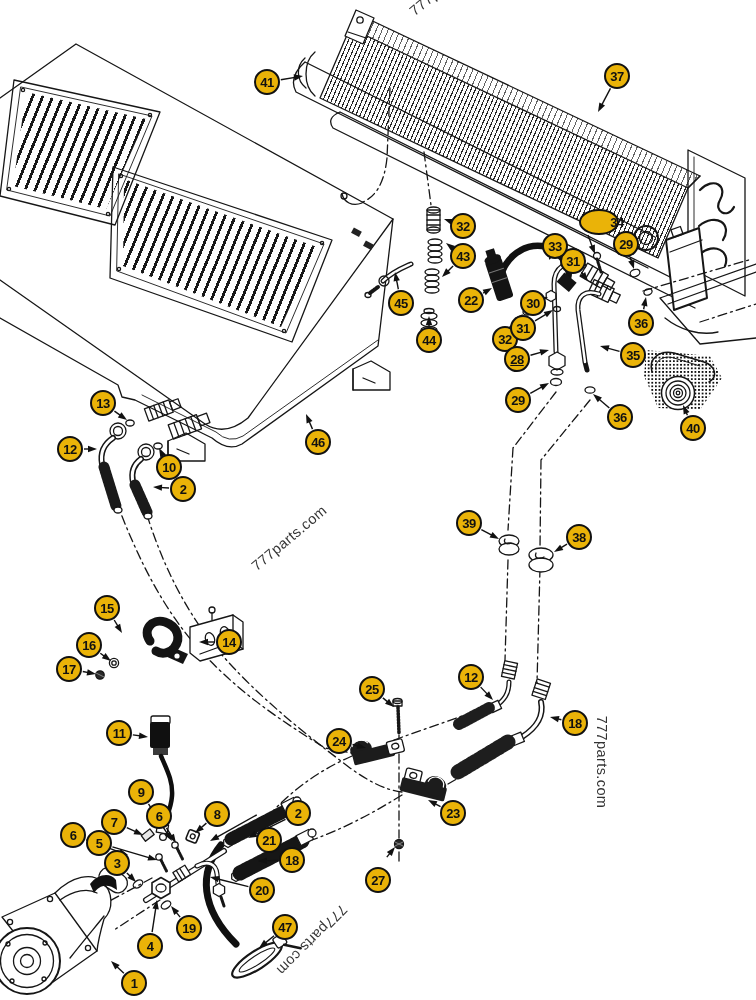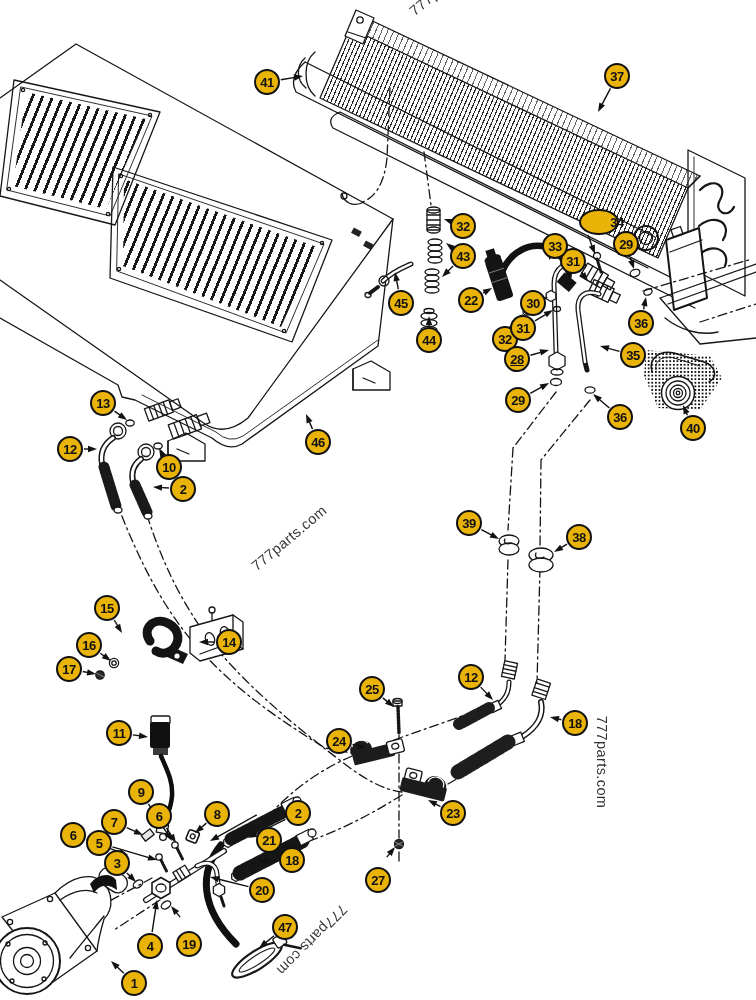--- a/index.html
+++ b/index.html
@@ -529,21 +529,21 @@
     <div class="callout" style="left: 146px; top: 803px;">6</div>
     <div class="callout" style="left: 101px; top: 809px;">7</div>
     <div class="callout" style="left: 60px; top: 822px;">6</div>
     <div class="callout" style="left: 86px; top: 830px;">5</div>
     <div class="callout" style="left: 104px; top: 850px;">3</div>
     <div class="callout" style="left: 204px; top: 801px;">8</div>
     <div class="callout" style="left: 256px; top: 827px;">21</div>
     <div class="callout" style="left: 285px; top: 800px;">2</div>
     <div class="callout" style="left: 279px; top: 847px;">18</div>
     <div class="callout" style="left: 249px; top: 877px;">20</div>
-    <div class="callout" style="left: 176px; top: 915px; margin-top: 16px;">19</div>
+    <div class="callout" style="left: 176px; top: 915px;">19</div>
     <div class="callout" style="left: 137px; top: 933px;">4</div>
     <div class="callout" style="left: 272px; top: 914px;">47</div>
     <div class="callout" style="left: 121px; top: 970px;">1</div>
     <div class="callout" style="left: 359px; top: 676px;">25</div>
     <div class="callout" style="left: 458px; top: 664px;">12</div>
     <div class="callout" style="left: 562px; top: 710px;">18</div>
     <div class="callout" style="left: 326px; top: 728px;">24</div>
     <div class="callout" style="left: 440px; top: 800px;">23</div>
     <div class="callout" style="left: 365px; top: 855px; margin-top: 12px;">27</div>
     <div class="wm" style="left: 289px; top: 538px; transform: translate(-50%, -50%) rotate(-40deg);">777parts.com</div>

